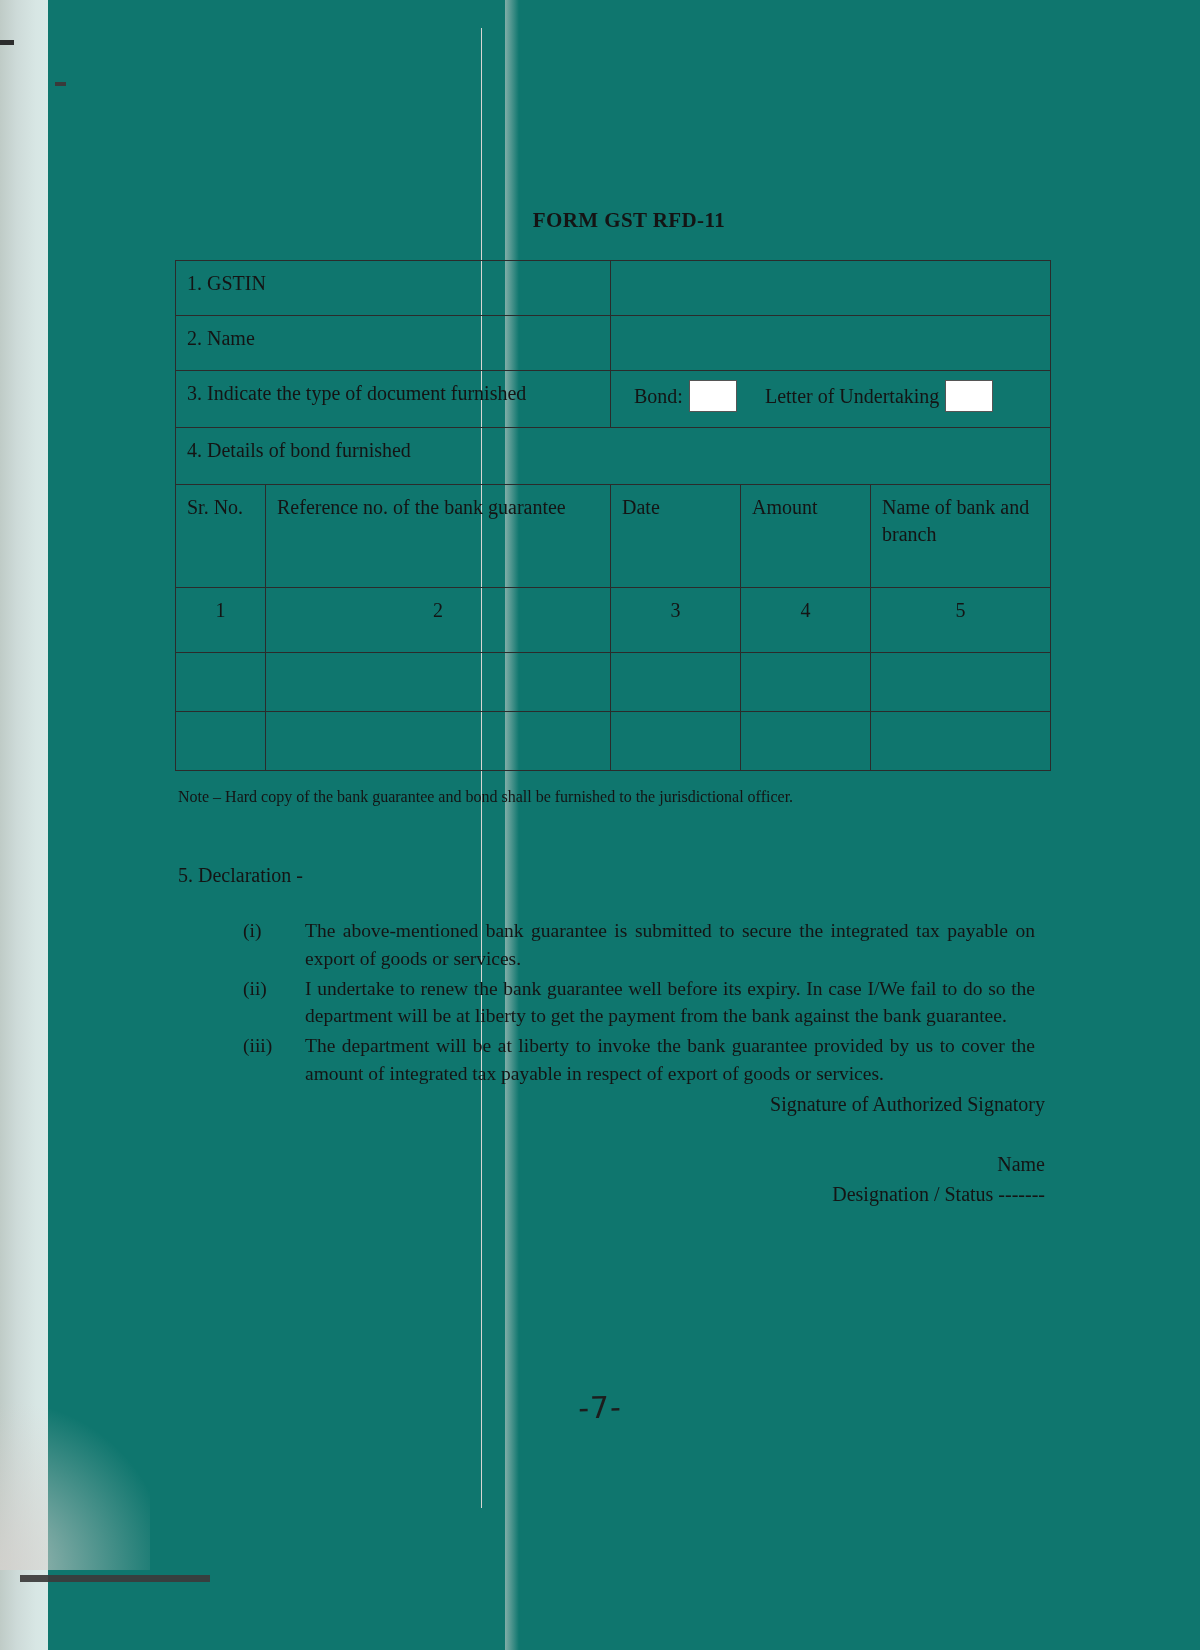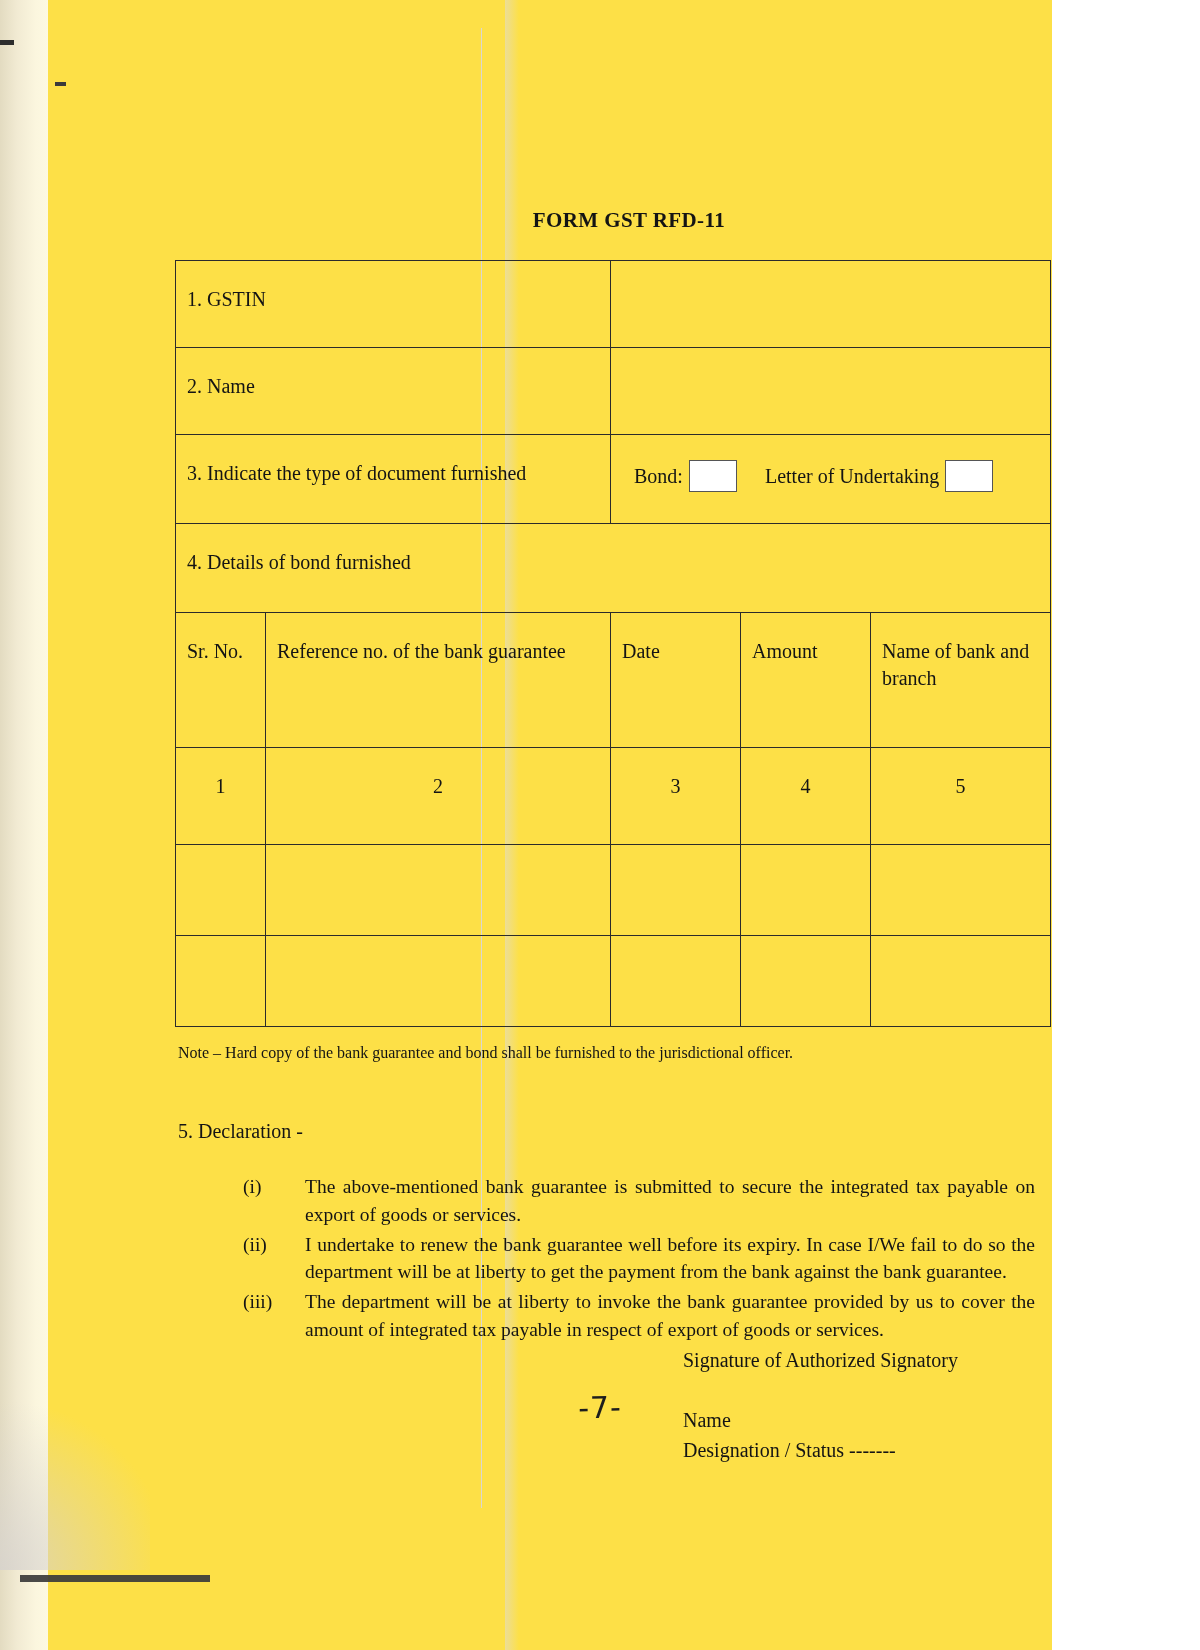--- a/index.html
+++ b/index.html
@@ -2,23 +2,23 @@
 <html><head>
 <meta charset="utf-8">
 <style>
   html, body {
     margin: 0;
     padding: 0;
     background: #ffffff;
   }
   .page {
     position: relative;
-    width: 1052px;
+    width: 1200px;
     height: 1650px;
-    background: #fde047;
+    background: #0f766e;
     overflow: hidden;
     font-family: "Liberation Serif", "DejaVu Serif", serif;
     color: #141414;
   }
 
   
   .scan-edge-left {
     position: absolute;
     left: 0; top: 0;
     width: 48px; height: 1650px;
@@ -90,21 +90,21 @@
   
   table.form-table {
     margin-top: 27px;
     width: 860px;
     border-collapse: collapse;
     table-layout: fixed;
   }
   table.form-table td {
     border: 1px solid #2b2b2b;
     font-size: 20px;
-    padding: 25px 11px;
+    padding: 9px 11px;
     vertical-align: top;
     line-height: 1.35;
   }
   td.tall { height: 38px; }
   td.row-gstin, td.row-name { height: 36px; }
   td.blank-row { height: 40px; }
 
   .doc-type-cell {
     white-space: nowrap;
   }
@@ -156,20 +156,21 @@
     top: 0;
     width: 56px;
     text-align: left;
   }
 
   
   .sig-block {
     padding-left: 508px;
     font-size: 20px;
     line-height: 1.5;
+    text-align: right;
   }
   .sig-line { white-space: nowrap; }
   .sig-spacer { height: 30px; }
 
   
   .page-number {
     position: absolute;
     left: 0;
     top: 1390px;
     width: 1200px;

